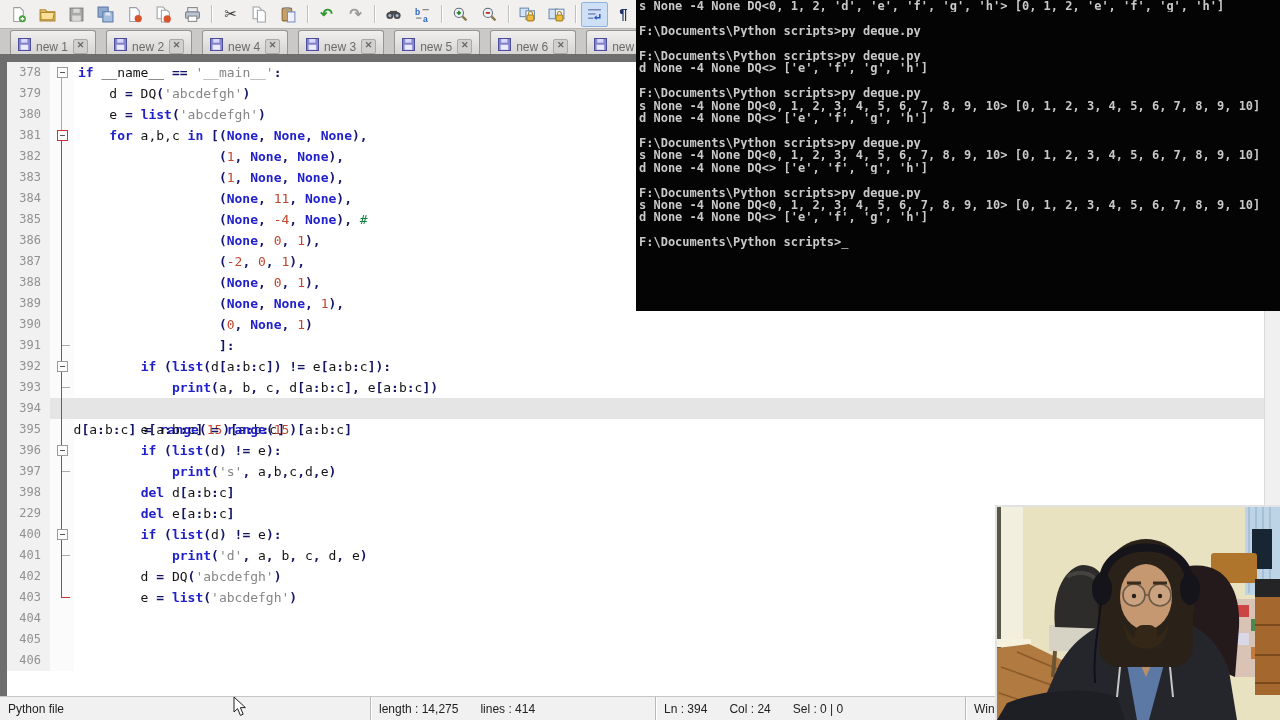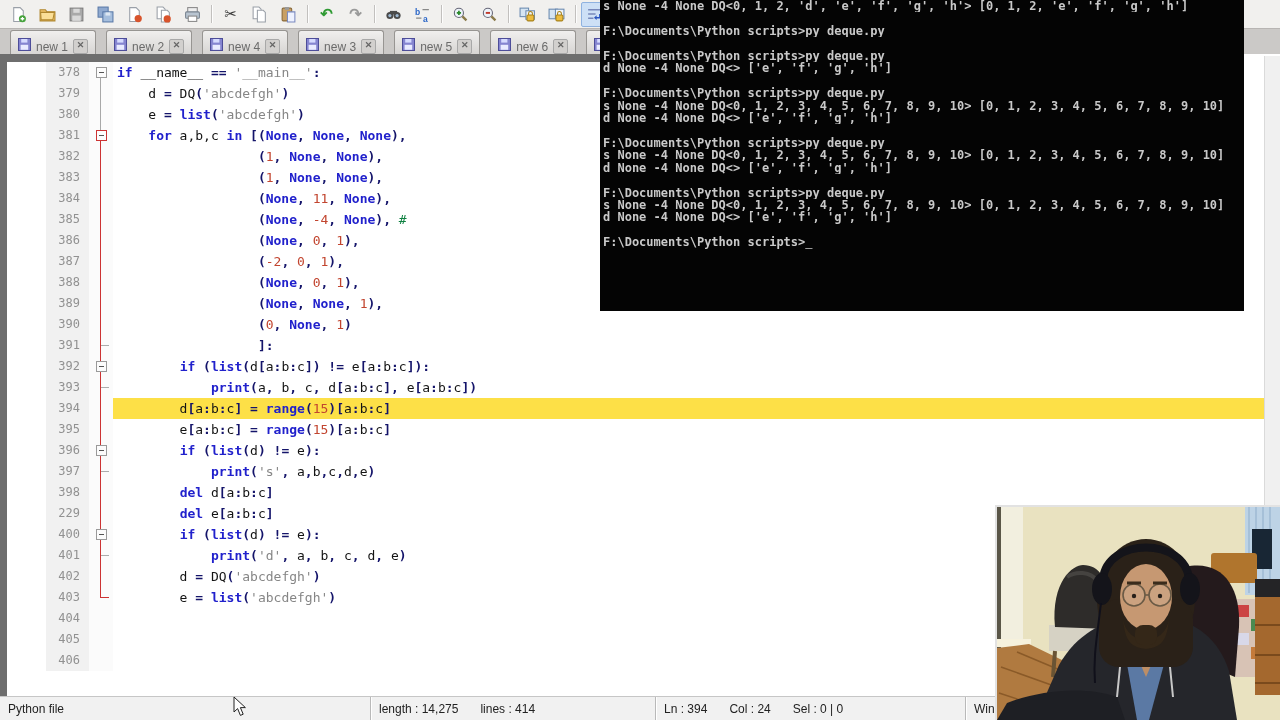--- a/index.html
+++ b/index.html
@@ -25,23 +25,23 @@
   .tab .x{width:13px;height:13px;border:1px solid #a8a8a8;border-radius:2px;background:#d2d0ce;
           color:#666;font-size:9px;line-height:11px;text-align:center;font-weight:bold;}
 
   
   .editor-divider{position:absolute;left:0;top:54px;width:636px;height:8px;background:#6e6e6e;z-index:0;}
   .left-strip{position:absolute;left:0;top:58px;width:7px;height:638px;background:#6e6e6e;z-index:0;}
   .vscroll{position:absolute;right:0;top:56px;width:16px;height:640px;background:#f0f0f0;
            border-left:1px solid #dadada;box-sizing:border-box;z-index:1;}
   .editor{position:absolute;left:7px;top:62px;width:1257px;height:634px;background:#fff;
           overflow:hidden;z-index:0;}
-  .lines{position:relative;margin-left:39px;}
+  .lines{position:relative;}
   .cl{display:flex;height:21px;line-height:21px;font-family:"DejaVu Sans Mono",monospace;font-size:13px;}
-  .cl.cur{background:#fde047;}
+  .cl.cur{background:#e5e5e5;flex-direction:column;}
   .ln{width:43px;background:#f1f1f1;color:#919191;text-align:right;padding-right:9px;
       box-sizing:border-box;font-size:12px;flex:none;}
   .fm{width:24px;background:#fbfbfb;flex:none;position:relative;}
   .codecell{padding-left:4px;white-space:pre;flex:1;}
   .k{color:#2121cc;font-weight:bold;}
   .n{color:#c2452f;}
   .s{color:#868686;}
   .c{color:#0e8040;}
   .o{color:#14146a;font-weight:bold;}
   .d{color:#141414;}
@@ -57,21 +57,21 @@
 
   
   .status{position:absolute;left:0;bottom:0;width:1280px;height:24px;background:#f1f1f1;
           border-top:1px solid #c6c6c6;display:flex;align-items:flex-end;font-size:12px;
           color:#222;z-index:4;box-sizing:border-box;}
   .sfield{height:100%;display:flex;align-items:center;box-sizing:border-box;padding:0 8px;}
   .sfield+.sfield{border-left:1px solid #b9b9b9;box-shadow:inset 1px 0 0 #ffffff;}
   .sfield .gap{margin-right:22px;}
 
   
-  .term{position:absolute;left:600px;top:0;width:644px;height:311px;background:#040404;
+  .term{position:absolute;left:636px;top:0;width:644px;height:311px;background:#040404;
         overflow:hidden;z-index:5;}
   .trow{height:12.45px;line-height:12.4px;padding-left:3px;white-space:pre;overflow:hidden;
         font-family:"DejaVu Sans Mono",monospace;font-size:12px;font-weight:bold;color:#c9c9c9;}
   .tcursor{color:#9a9a9a;}
 
   
   .webcam{position:absolute;left:995px;top:505px;width:285px;height:215px;z-index:6;
           border-top:2px solid #e2e2e2;border-left:2px solid #e2e2e2;box-sizing:border-box;
           background:#20201e;overflow:hidden;}
   .webcam svg{display:block;}

